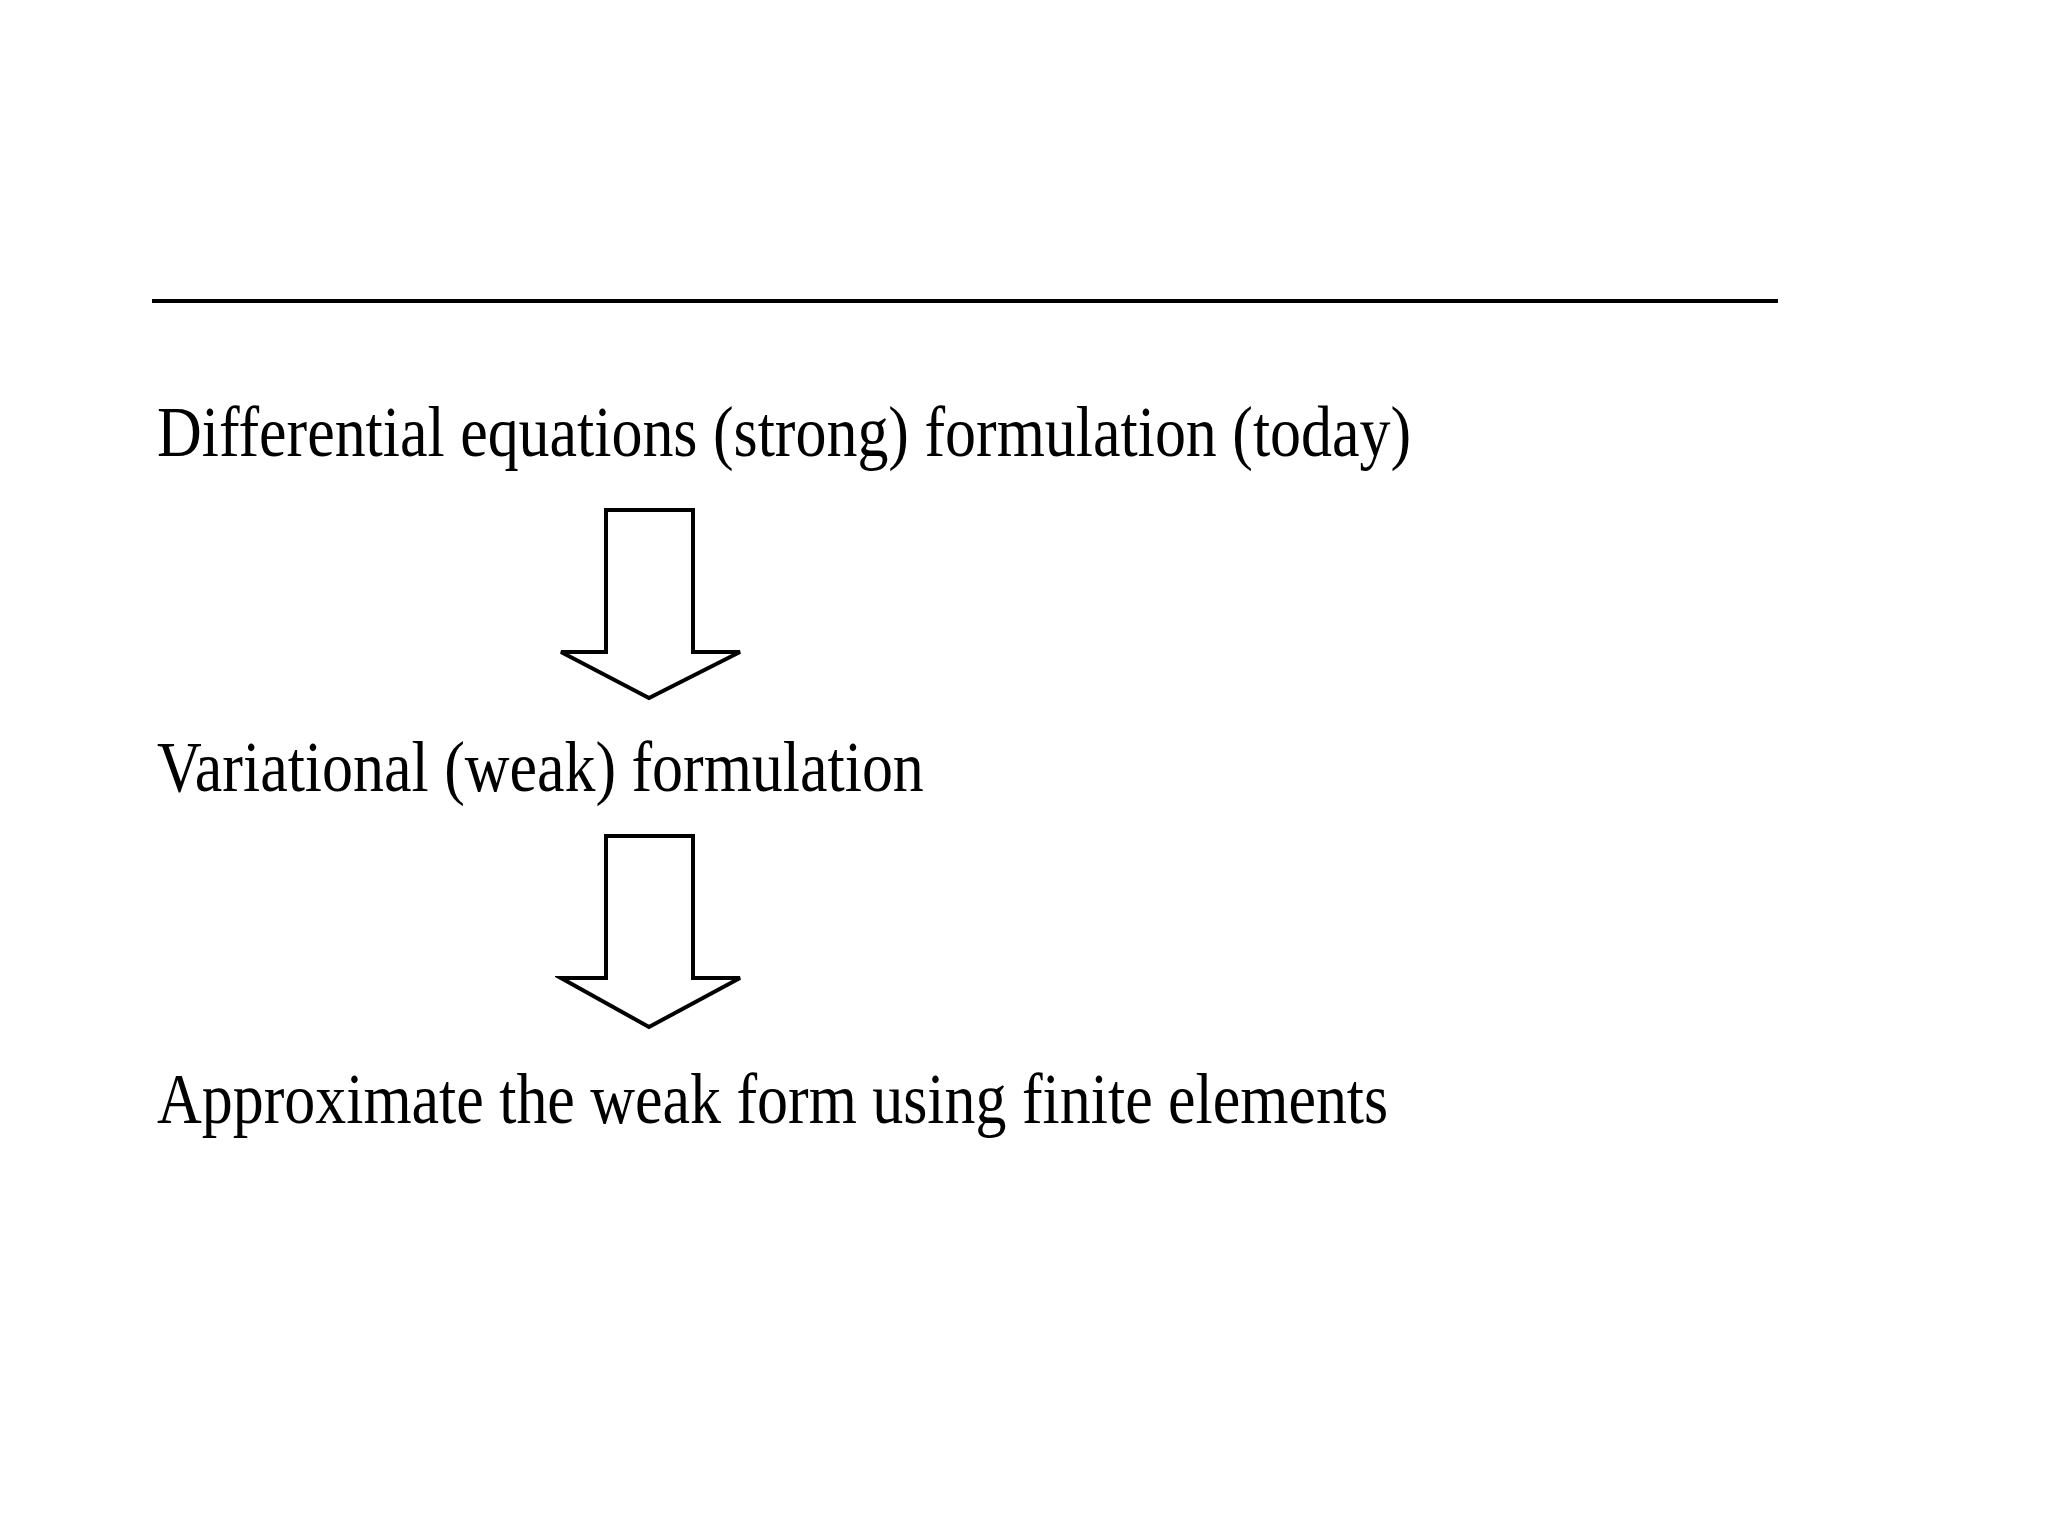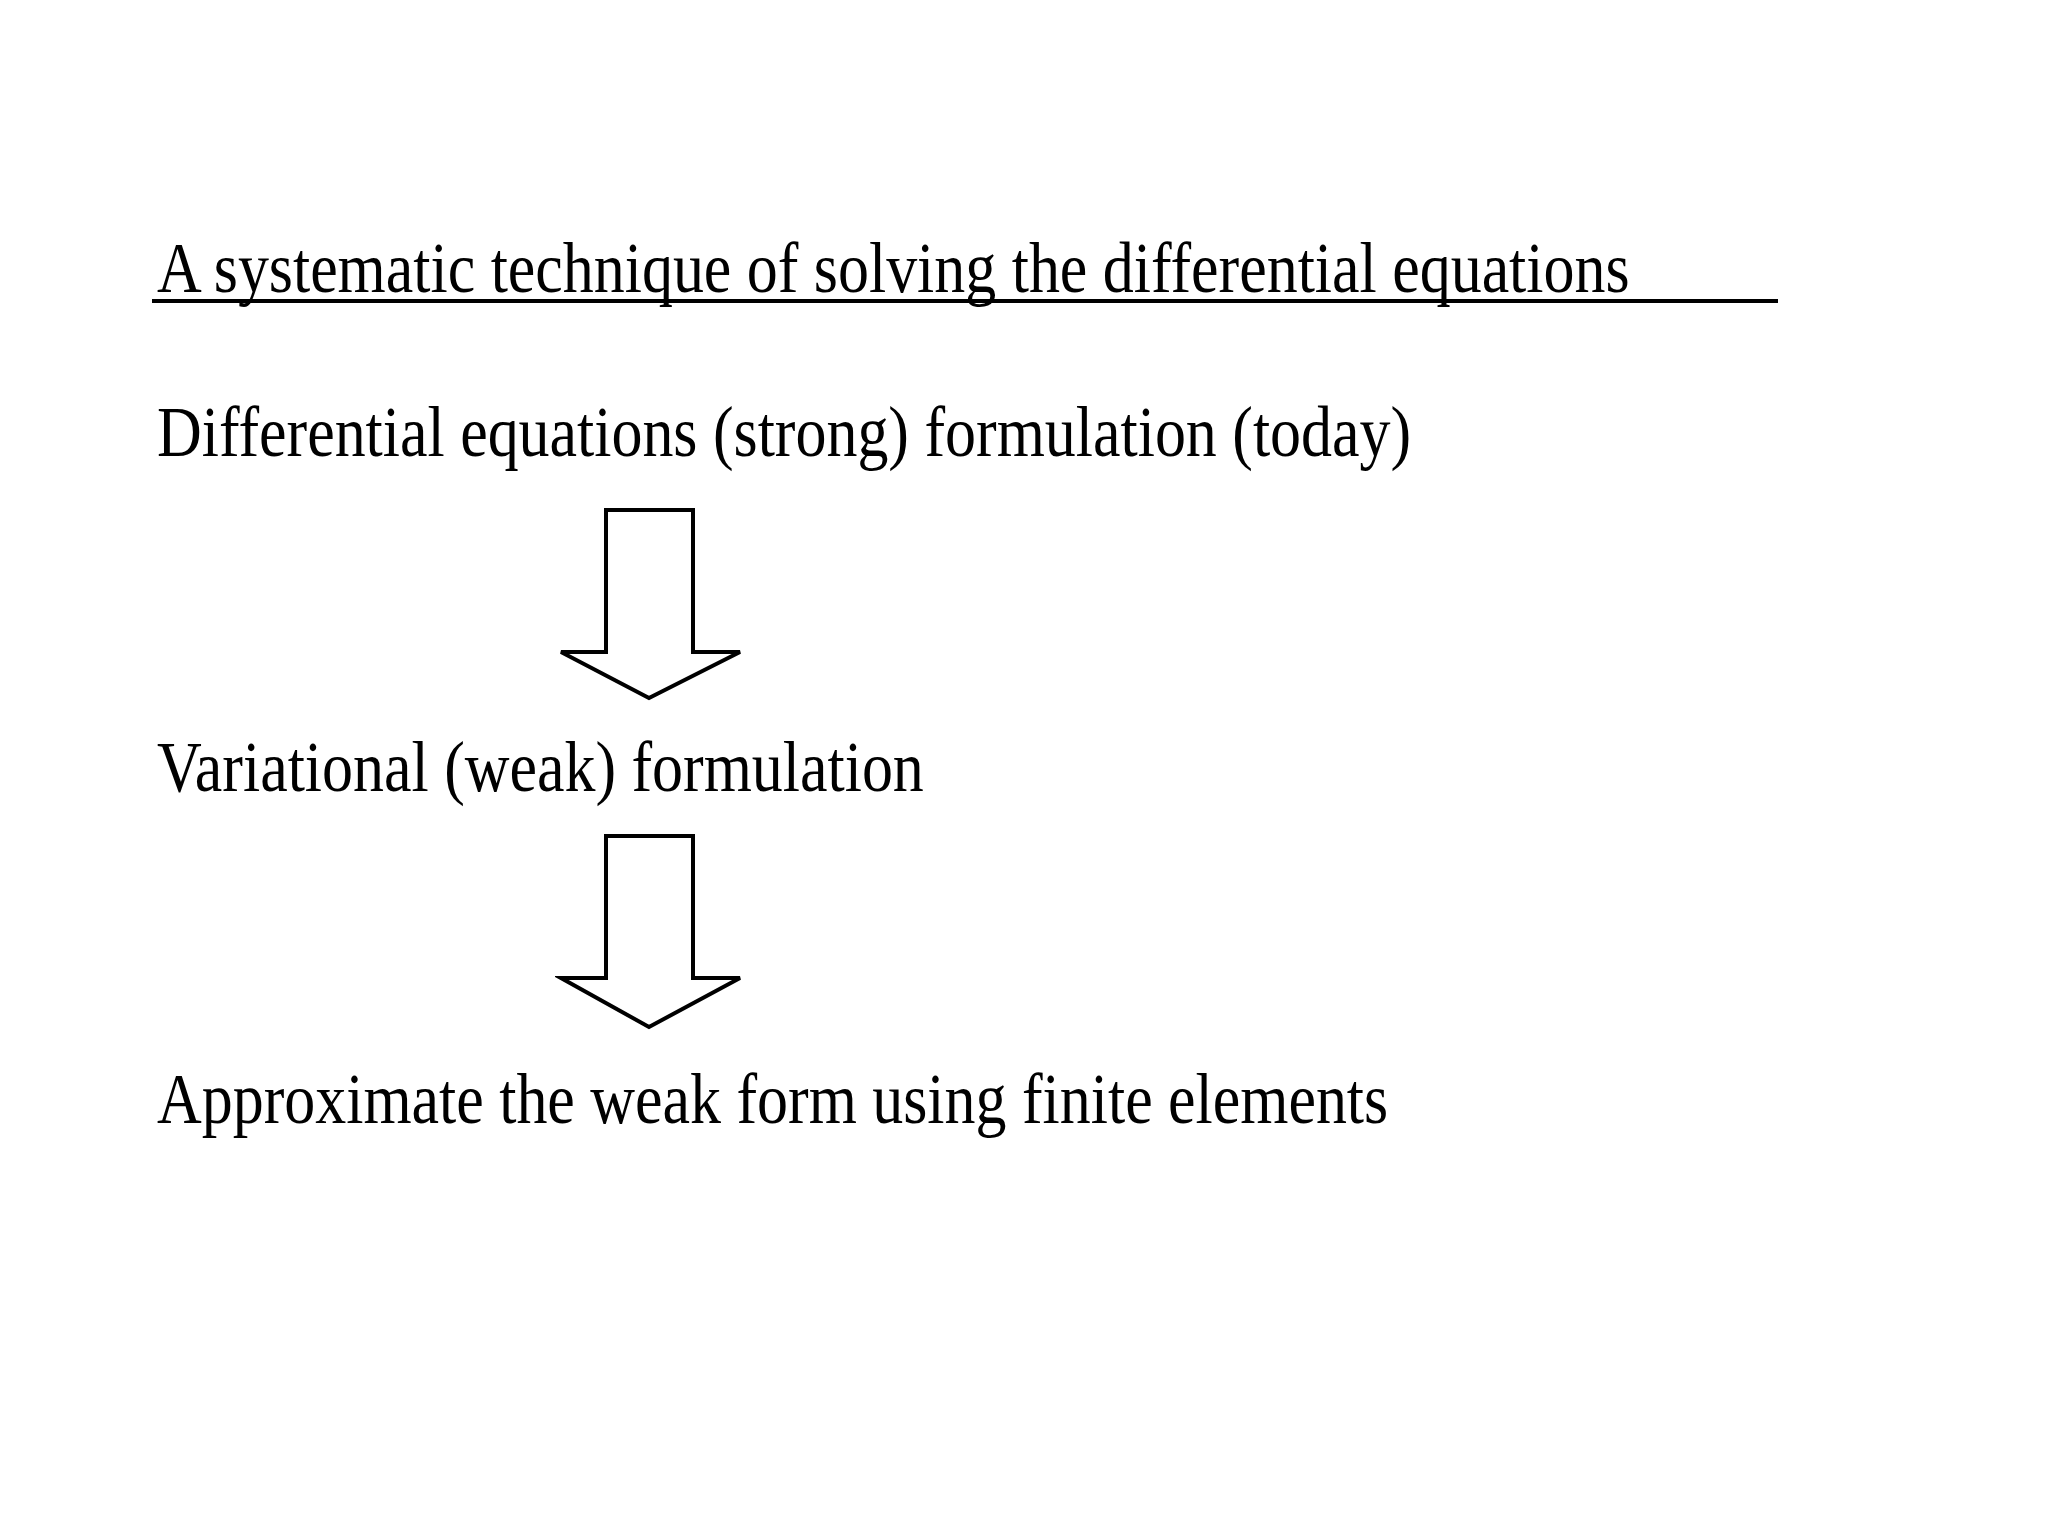--- a/index.html
+++ b/index.html
@@ -64,23 +64,20 @@
   }
   .arrow svg { display: block; }
   .arrow-1 { left: 555px; top: 504px; }
   .arrow-2 { left: 555px; top: 830px; }
 </style>
 </head>
 <body>
 
 <div id="slide">
 
-  <div class="title-wrap">
-    <span class="title">A systematic technique of solving the differential equations</span>
-  </div>
   <div class="title-underline"></div>
 
   <div class="line line-2">Differential equations (strong) formulation (today)</div>
 
   <div class="arrow arrow-1">
     <svg width="200" height="200" viewBox="0 0 200 200" xmlns="http://www.w3.org/2000/svg">
       <polygon points="51,6 138,6 138,148 185,148 94,194 6,148 51,148" fill="#ffffff" stroke="#000000" stroke-width="4" stroke-linejoin="miter"></polygon>
     </svg>
   </div>
 

